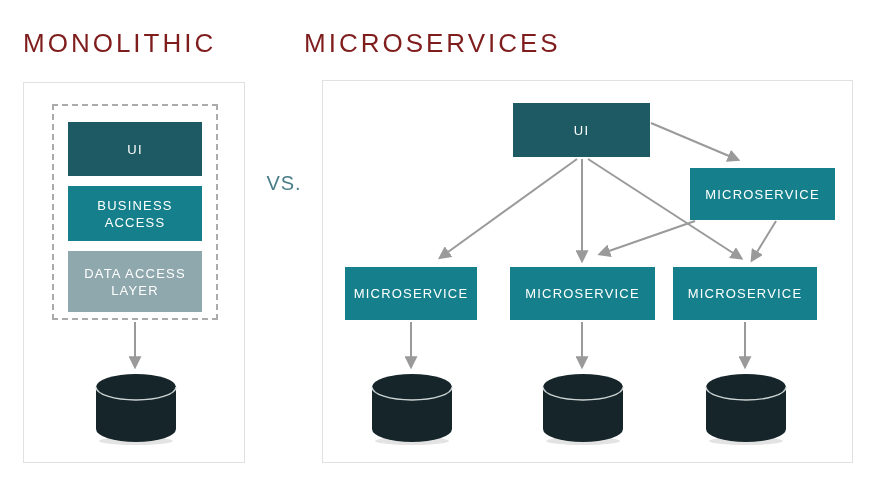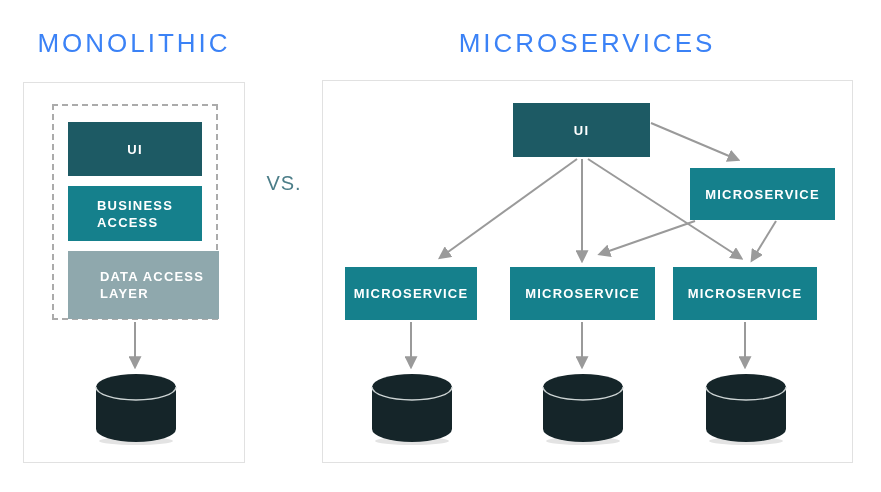--- a/index.html
+++ b/index.html
@@ -2,46 +2,46 @@
 <html><head>
 <meta charset="utf-8">
 <style>
   html,body{margin:0;padding:0;background:#ffffff;}
   .canvas{
     position:relative;width:881px;height:492px;overflow:hidden;
     font-family:"Liberation Sans", sans-serif;background:#ffffff;
   }
   .heading{
     position:absolute;top:28px;font-size:26px;font-weight:300;
-    letter-spacing:3px;color:#3b82f6;text-align:center;line-height:30px;
+    letter-spacing:3px;color:#7f1d1d;line-height:30px;
   }
   .heading-left{left:23px;width:222px;}
-  .heading-right{left:322px;width:530px;}
+  .heading-right{left:304px;width:530px;}
   .vs{
     position:absolute;top:172px;left:245px;width:78px;text-align:center;
     font-size:20px;font-weight:300;letter-spacing:1px;color:#4b7d88;
   }
   .panel{position:absolute;border:1px solid #e1e1e1;background:#ffffff;}
   .panel-left{left:23px;top:82px;width:220px;height:379px;}
   .panel-right{left:322px;top:80px;width:529px;height:381px;}
   .dashed-box{
     position:absolute;left:28px;top:21px;width:162px;height:212px;
     border:2px dashed #ababab;
   }
   .node{
     position:absolute;display:flex;align-items:center;justify-content:center;
-    color:#ffffff;font-weight:bold;font-size:13px;letter-spacing:1.2px;
-    text-align:left;line-height:17px;white-space:pre-line;
+    color:#ffffff;font-weight:normal;font-size:13px;letter-spacing:1.2px;
+    text-align:center;line-height:17px;white-space:pre-line;
   }
   .fill-dark{background:#1d5a64;}
   .fill-teal{background:#15808c;}
   .fill-gray{background:#8fa8ad;}
   .layer-ui{left:44px;top:39px;width:134px;height:54px;}
   .layer-business{left:44px;top:103px;width:134px;height:55px;}
-  .layer-data{left:44px;top:168px;width:134px;height:68px;padding-left:17px;}
+  .layer-data{left:44px;top:168px;width:134px;height:61px;}
   .ms-ui{left:190px;top:22px;width:137px;height:54px;}
   .ms-gateway{left:367px;top:87px;width:145px;height:52px;}
   .ms-left{left:22px;top:186px;width:132px;height:53px;}
   .ms-mid{left:187px;top:186px;width:145px;height:53px;}
   .ms-right{left:350px;top:186px;width:144px;height:53px;}
   .cyl{position:absolute;width:84px;height:74px;}
   .arrows{position:absolute;left:0;top:0;width:881px;height:492px;pointer-events:none;}
 </style>
 </head>
 <body>

